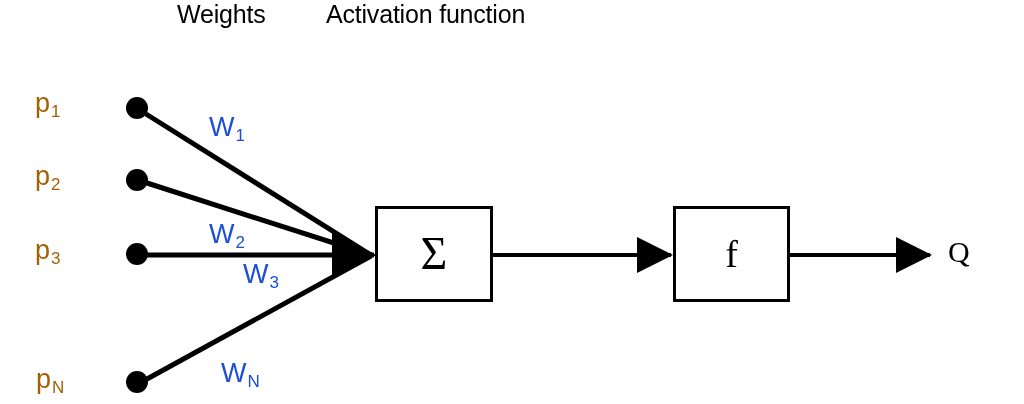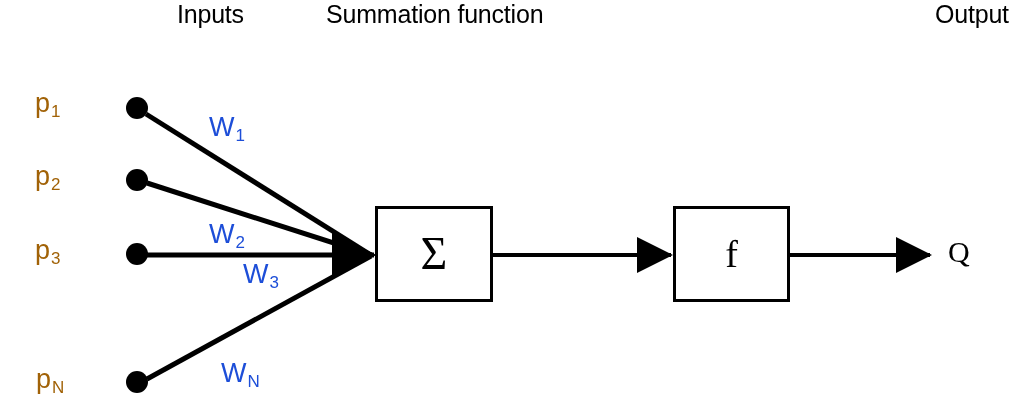--- a/index.html
+++ b/index.html
@@ -121,23 +121,22 @@
 
     <line x1="147" y1="379" x2="371" y2="256" stroke="#000000" stroke-width="5" stroke-linecap="butt"></line>
 
     <line x1="345" y1="255" x2="374" y2="255" stroke="#000000" stroke-width="5" marker-end="url(#arrowhead)"></line>
 
     <line x1="493" y1="255" x2="671" y2="255" stroke="#000000" stroke-width="4" marker-end="url(#arrowhead)"></line>
 
     <line x1="790" y1="255" x2="930" y2="255" stroke="#000000" stroke-width="4" marker-end="url(#arrowhead)"></line>
   </svg>
 
-  <div class="col-header" style="left:177px;">Inputs</div>
-  <div class="col-header" style="left:326px;">Summation function</div>
-  <div class="col-header" style="left:935px;">Output</div>
+  <div class="col-header" style="left:177px;">Weights</div>
+  <div class="col-header" style="left:326px;">Activation function</div>
 
   <div class="node-label" style="left:35px; top:88px;">
     <span>p</span><sub>1</sub>
   </div>
   <div class="node-label" style="left:35px; top:161px;">
     <span>p</span><sub>2</sub>
   </div>
   <div class="node-label" style="left:35px; top:235px;">
     <span>p</span><sub>3</sub>
   </div>

